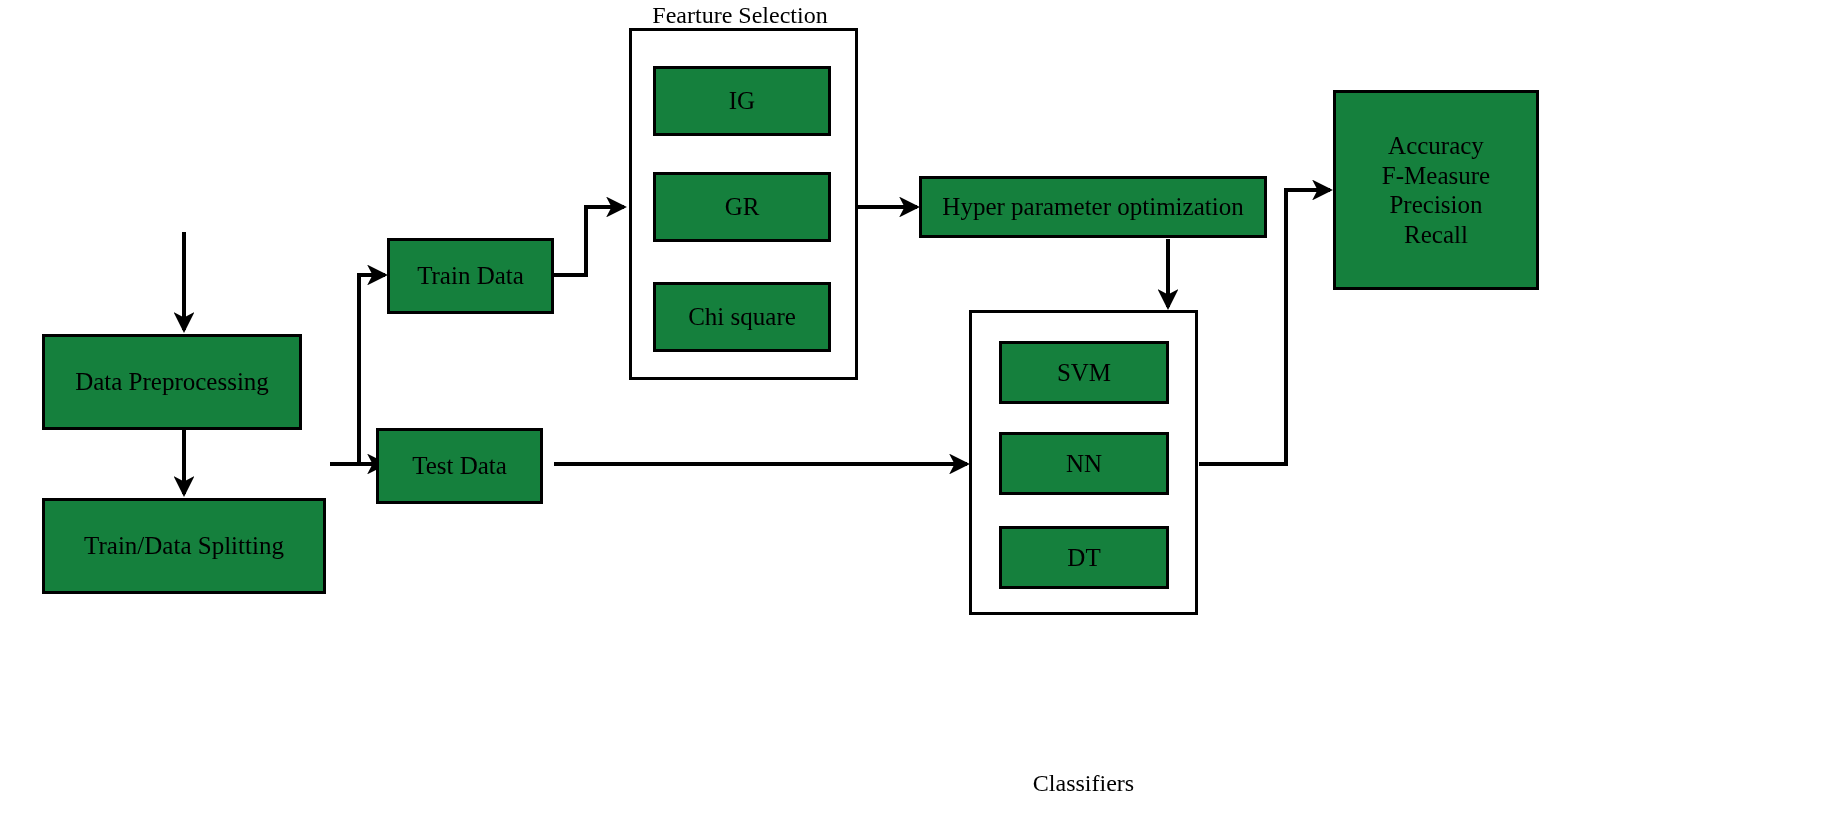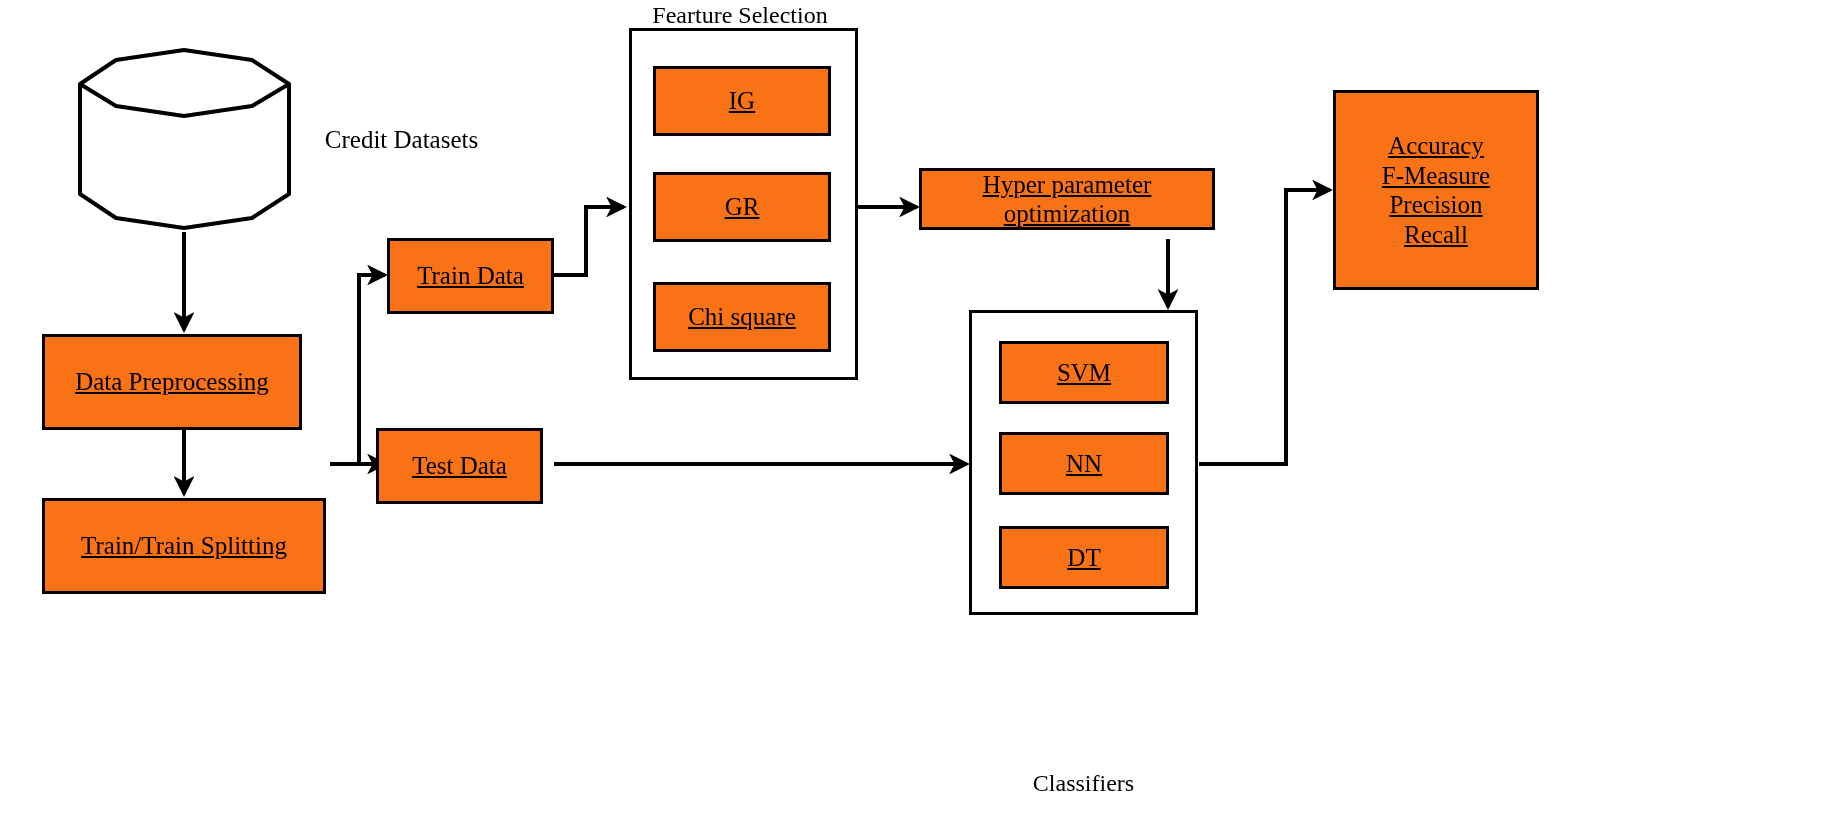--- a/index.html
+++ b/index.html
@@ -22,27 +22,26 @@
     left: 0;
     top: 0;
     width: 1839px;
     height: 821px;
     pointer-events: none;
   }
   .node {
     position: absolute;
     box-sizing: border-box;
     border: 3px solid #000000;
-    background: #f97316;
+    background: #15803d;
     display: flex;
     align-items: center;
     justify-content: center;
     text-align: center;
     line-height: 1.18;
-    text-decoration: underline;
   }
   .node-text {
     display: block;
     white-space: pre-line;
     padding: 0 6px;
   }
   .panel {
     position: absolute;
     box-sizing: border-box;
     border: 3px solid #000000;
@@ -90,35 +89,27 @@
       <path d="M 858 207 L 917 207"></path>
 
       <path d="M 1168 239 L 1168 307"></path>
 
       <path d="M 554 464 L 967 464"></path>
 
       <path d="M 1199 464 L 1286 464 L 1286 190 L 1330 190"></path>
     </g>
   </svg>
 
-  <div class="db-wrap" style="left:76px; top:44px; width:217px; height:190px;">
-    <svg width="217" height="190" viewBox="0 0 217 190">
-      <path d="M 4 40 L 40 16 L 108 6 L 176 16 L 213 40
-               L 213 150 L 176 174 L 108 184 L 40 174 L 4 150 Z" fill="#ffffff" stroke="#000000" stroke-width="4" stroke-linejoin="round"></path>
-      <path d="M 4 40 L 40 62 L 108 72 L 176 62 L 213 40" fill="none" stroke="#000000" stroke-width="4" stroke-linejoin="round"></path>
-    </svg>
-    <span class="db-label" style="top:82px; font-size:25px;">Credit Datasets</span>
-  </div>
 
   <div class="node" style="left:42px; top:334px; width:260px; height:96px; font-size:25px;">
     <span class="node-text">Data Preprocessing</span>
   </div>
 
   <div class="node" style="left:42px; top:498px; width:284px; height:96px; font-size:25px;">
-    <span class="node-text">Train/Train Splitting</span>
+    <span class="node-text">Train/Data Splitting</span>
   </div>
 
   <div class="node" style="left:387px; top:238px; width:167px; height:76px; font-size:25px;">
     <span class="node-text">Train Data</span>
   </div>
 
   <div class="node" style="left:376px; top:428px; width:167px; height:76px; font-size:25px;">
     <span class="node-text">Test Data</span>
   </div>
 
@@ -131,21 +122,21 @@
   </div>
 
   <div class="node" style="left:653px; top:172px; width:178px; height:70px; font-size:25px;justify-content:center;">
     <span class="node-text">GR</span>
   </div>
 
   <div class="node" style="left:653px; top:282px; width:178px; height:70px; font-size:25px;">
     <span class="node-text">Chi square</span>
   </div>
 
-  <div class="node" style="left:919px; top:168px; width:296px; height:62px; font-size:25px;">
+  <div class="node" style="left:919px; top:176px; width:348px; height:62px; font-size:25px;">
     <span class="node-text">Hyper parameter optimization</span>
   </div>
 
   <div class="panel" style="left:969px; top:310px; width:229px; height:305px;"></div>
 
   <div class="node" style="left:999px; top:341px; width:170px; height:63px; font-size:25px;">
     <span class="node-text">SVM</span>
   </div>
 
   <div class="node" style="left:999px; top:432px; width:170px; height:63px; font-size:25px;">

